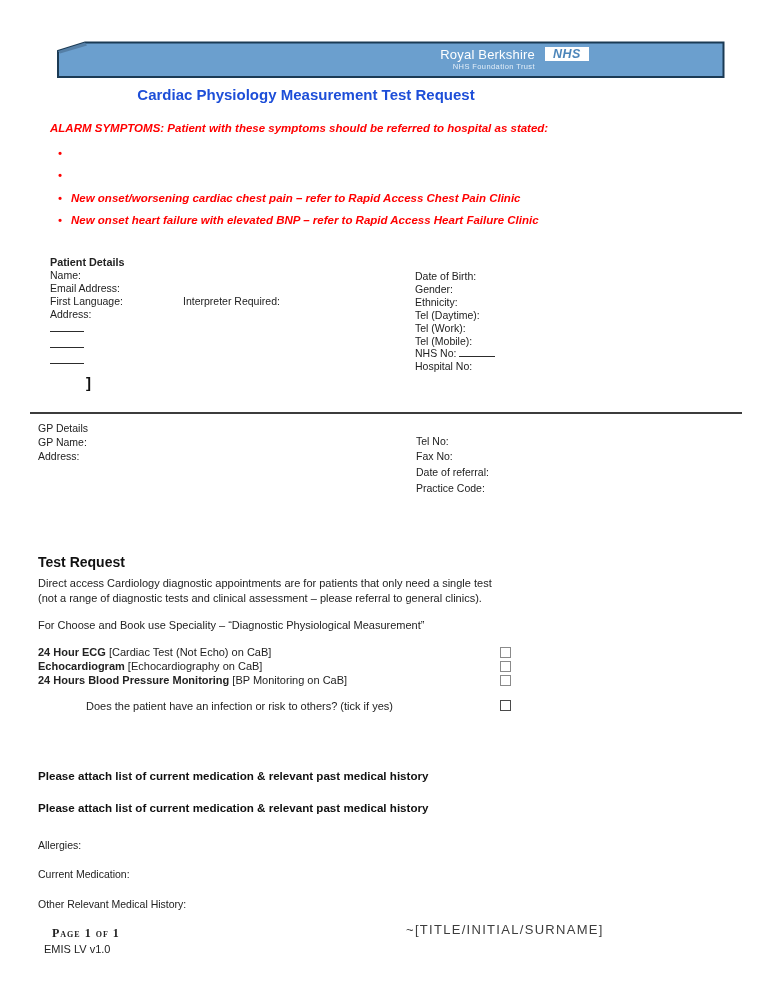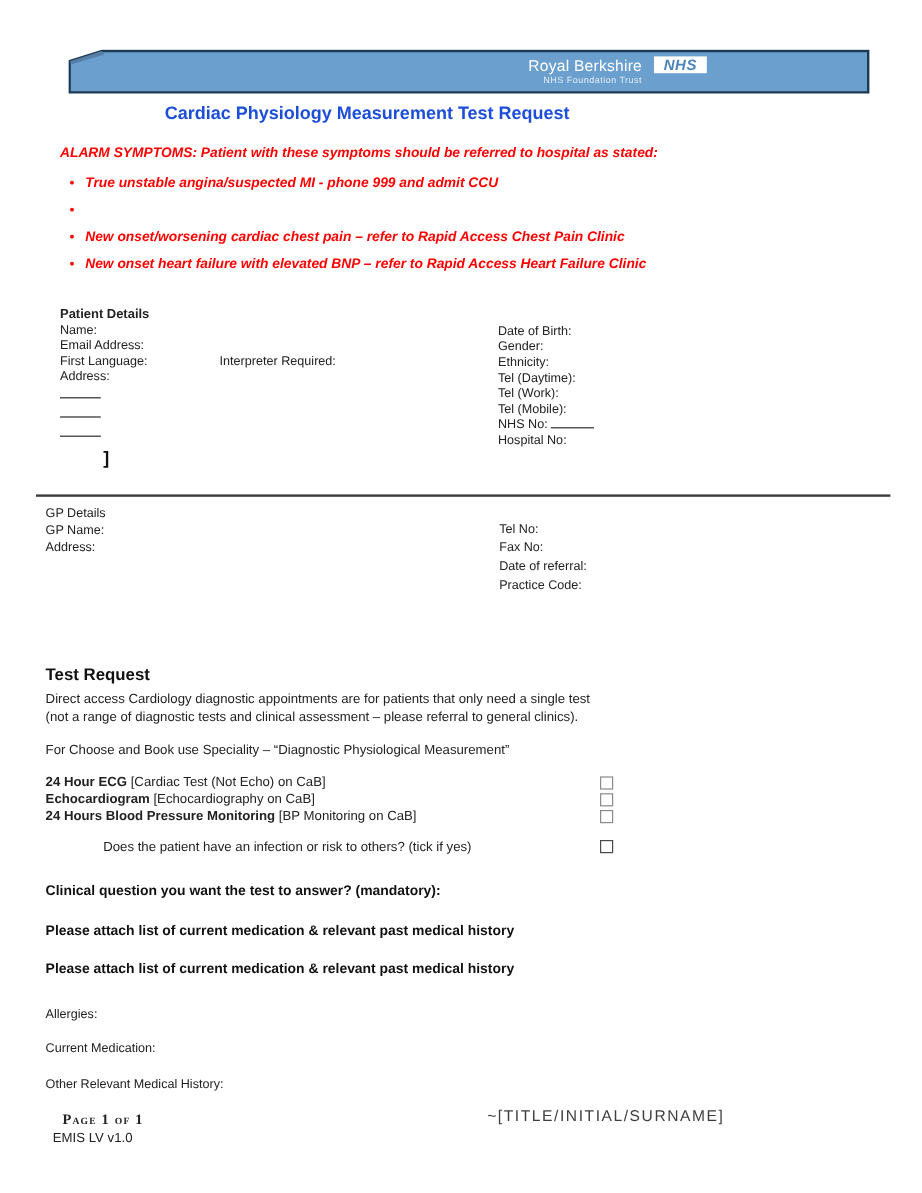--- a/index.html
+++ b/index.html
@@ -81,21 +81,20 @@
     <span class="trust-sub">NHS Foundation Trust</span>
     <span class="nhs-logo">NHS</span>
   </div>
 
   <div class="doc-title">Cardiac Physiology Measurement Test Request</div>
 
   <div class="alarm">
     <div class="alarm-heading">ALARM SYMPTOMS: Patient with these symptoms should be referred to hospital as stated:</div>
     <div class="alarm-bullet">
       <span class="dot">•</span>
-      <span>True unstable angina/suspected MI -  phone 999 and admit CCU</span>
     </div>
     <div class="alarm-bullet">
       <span class="dot">•</span>
     </div>
     <div class="alarm-bullet">
       <span class="dot">•</span>
       <span>New onset/worsening cardiac chest pain – refer to Rapid Access Chest Pain Clinic</span>
     </div>
     <div class="alarm-bullet">
       <span class="dot">•</span>
@@ -167,21 +166,20 @@
     <div class="checkbox" style="left:462px; top:111px;"></div>
 
     <div class="test-row" style="top:124px;">
       <span class="tname">24 Hours Blood Pressure Monitoring</span><span> [BP Monitoring on CaB]</span>
     </div>
     <div class="checkbox" style="left:462px; top:125px;"></div>
 
     <div class="t-infection">Does the patient have an infection or risk to others? (tick if yes)</div>
     <div class="checkbox dark" style="left:462px; top:150px;"></div>
 
-    <div class="t-bold-line" style="top:186px;">Clinical question you want the test to answer? (mandatory):</div>
     <div class="t-bold-line" style="top:219px;">Please attach list of current medication &amp; relevant past medical history</div>
     <div class="t-bold-line" style="top:251px;">Please attach list of current medication &amp; relevant past medical history</div>
 
     <div class="t-plain-line" style="top:289px;">Allergies:</div>
     <div class="t-plain-line" style="top:318px;">Current Medication:</div>
     <div class="t-plain-line" style="top:348px;">Other Relevant Medical History:</div>
   </div>
 
   <div class="page-num">Page 1 of 1</div>
   <div class="emis">EMIS LV v1.0</div>

